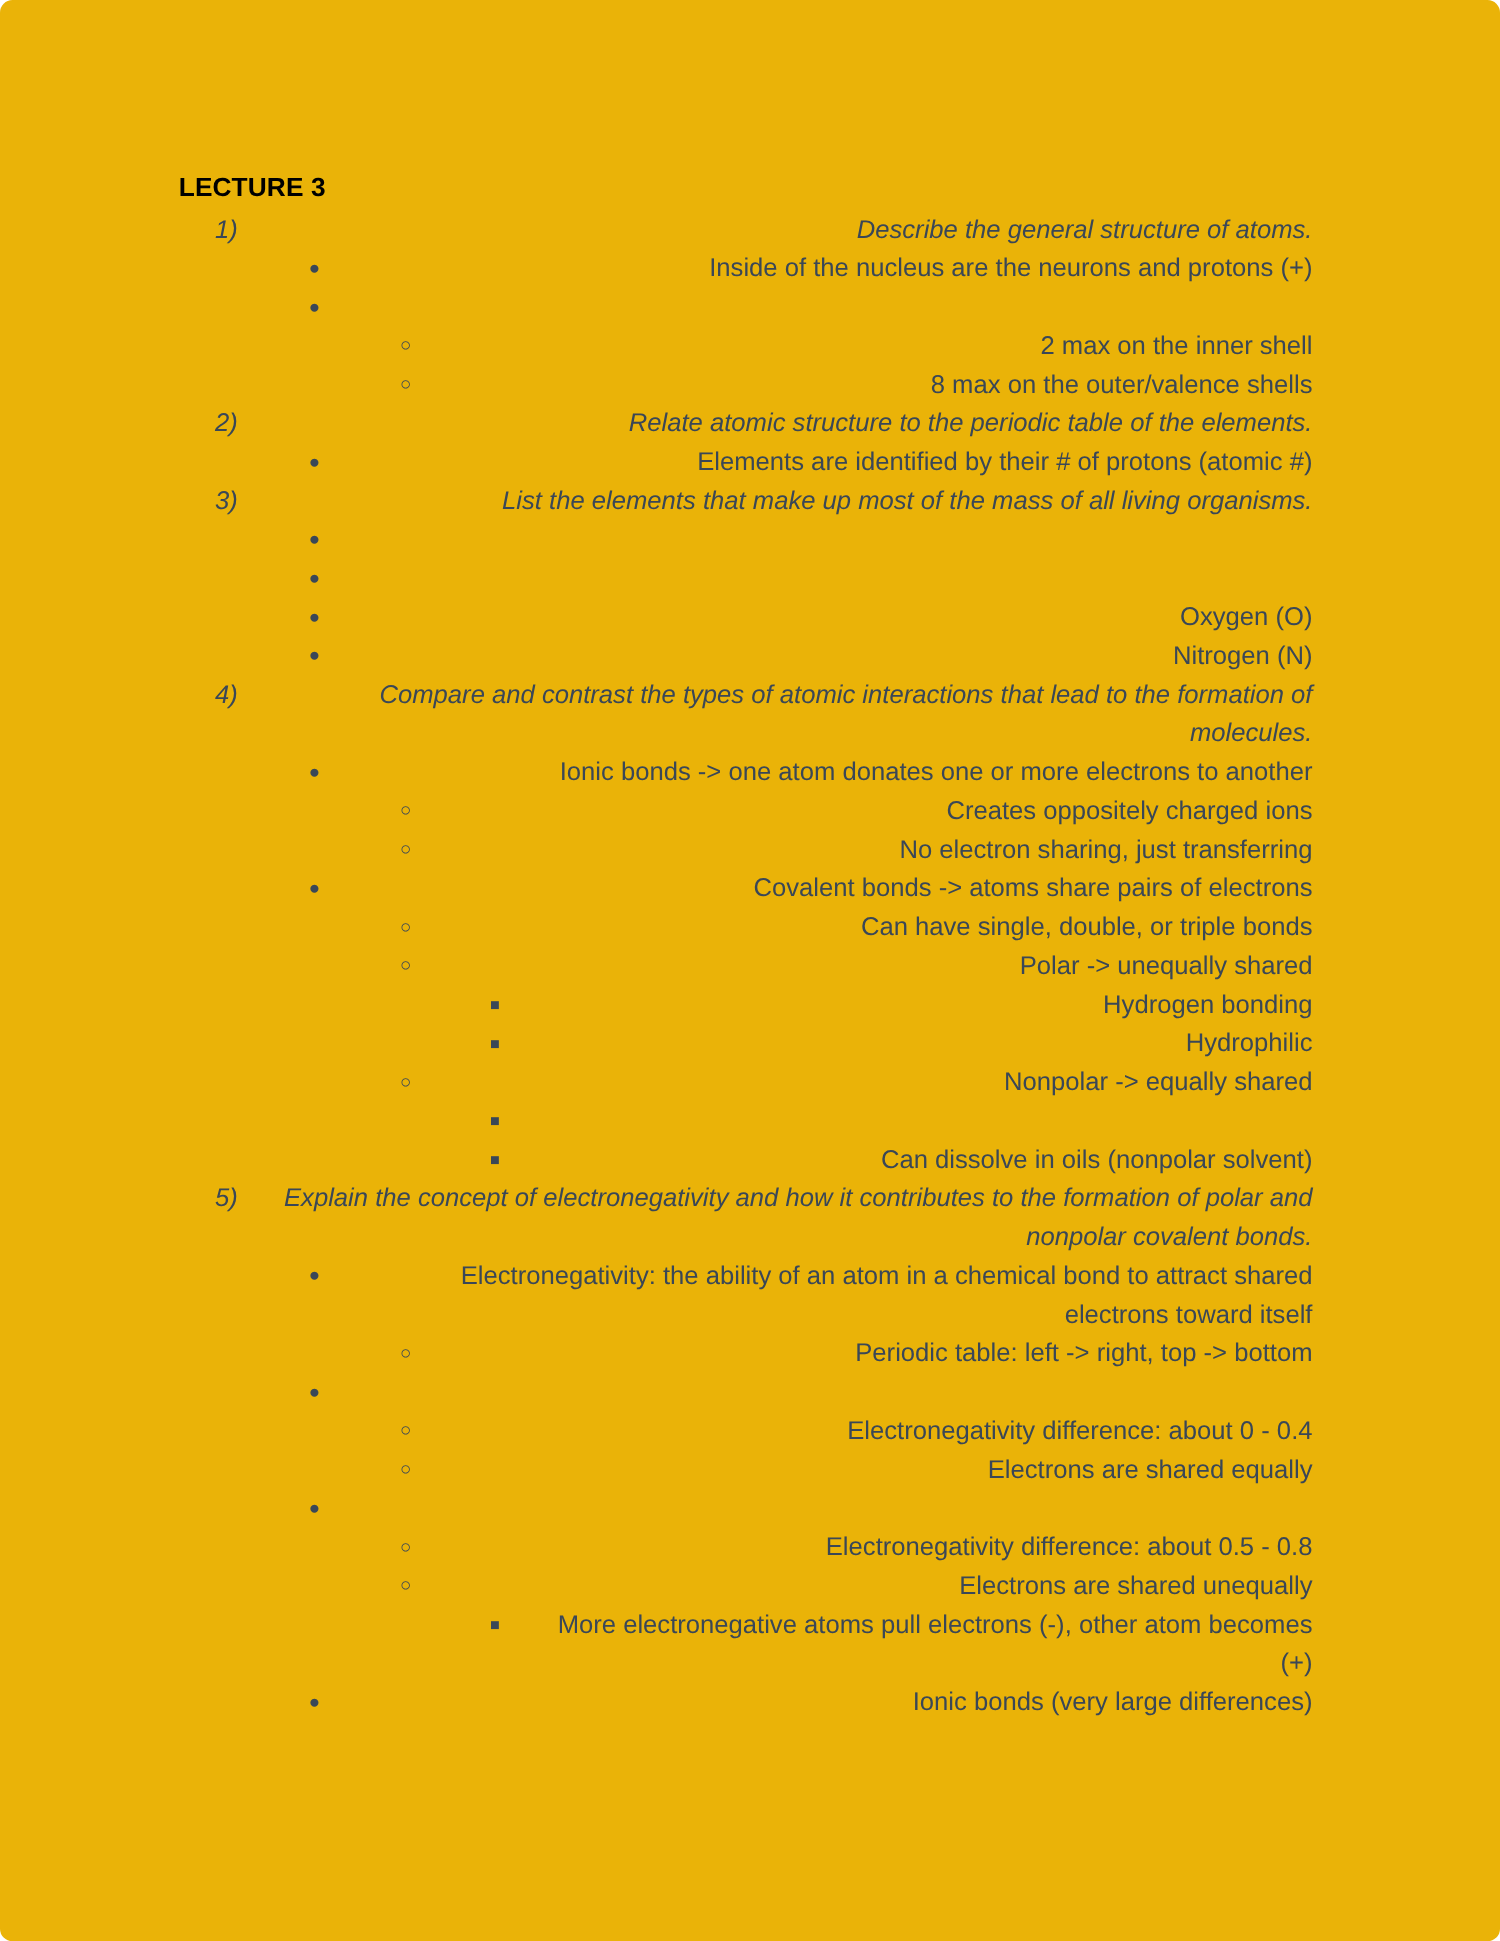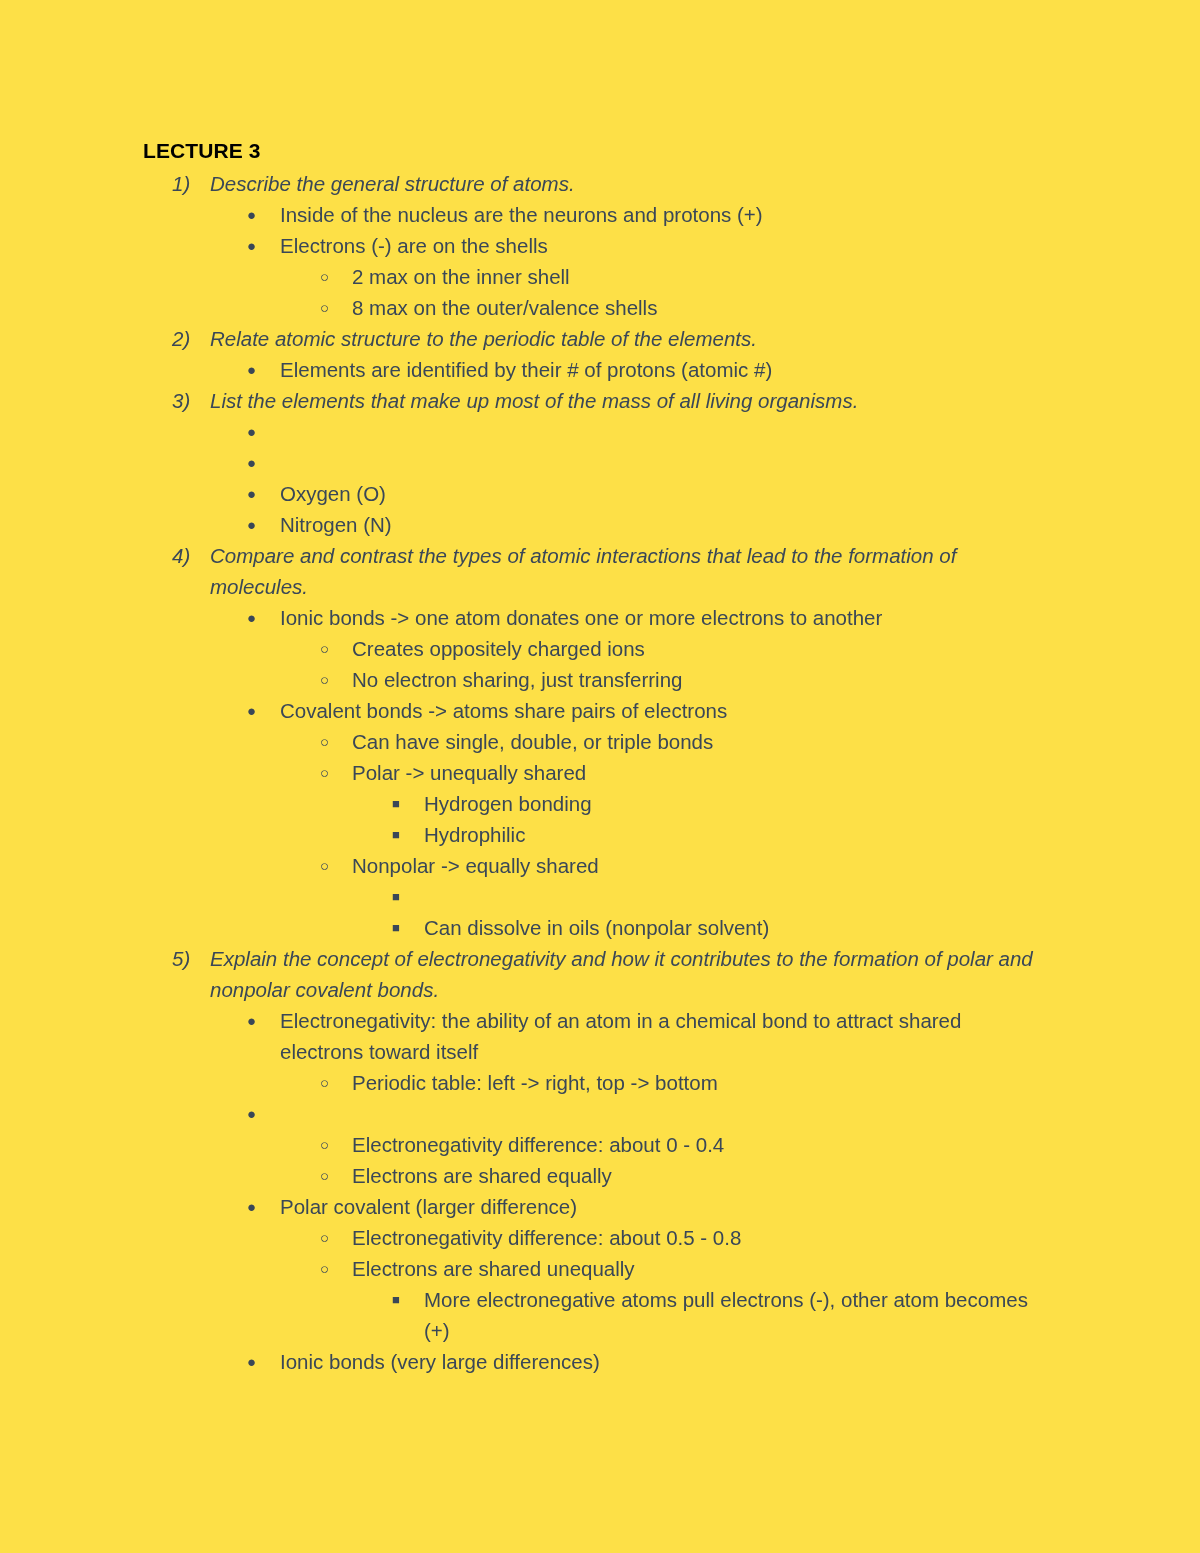--- a/index.html
+++ b/index.html
@@ -11,23 +11,24 @@
     width: 1200px;
     height: 1553px;
     font-family: "Liberation Sans", sans-serif;
     color: #3a4757;
     -webkit-font-smoothing: none;
   }
   #page {
     position: relative;
     width: 1200px;
     height: 1553px;
-    background: #fde047;
+    background: #eab308;
     box-sizing: border-box;
     padding: 138px 150px 12px 143px;
+    border-radius: 10px;
   }
   .doc-title {
     font-size: 21px;
     font-weight: bold;
     color: #000000;
     line-height: 26px;
     margin: 0 0 4px 0;
     letter-spacing: 0.1px;
   }
 
@@ -37,20 +38,21 @@
     align-items: flex-start;
     line-height: 31px;
   }
   .marker {
     flex: 0 0 auto;
     text-align: left;
     white-space: nowrap;
   }
   .txt {
     flex: 1 1 auto;
+    text-align: right;
   }
 
   
   .lvl-num {
     font-size: 20.5px;
     font-style: italic;
     padding-left: 29px;   
   }
   .lvl-num > .marker {
     width: 38px;
@@ -101,21 +103,20 @@
       <div class="row lvl-num">
         <span class="marker">1)</span>
         <span class="txt">Describe the general structure of atoms.</span>
       </div>
       <div class="row lvl-1">
         <span class="marker">●</span>
         <span class="txt">Inside of the nucleus are the neurons and protons (+)</span>
       </div>
       <div class="row lvl-1">
         <span class="marker">●</span>
-        <span class="txt">Electrons (-) are on the shells</span>
       </div>
       <div class="row lvl-2">
         <span class="marker">○</span>
         <span class="txt">2 max on the inner shell</span>
       </div>
       <div class="row lvl-2">
         <span class="marker">○</span>
         <span class="txt">8 max on the outer/valence shells</span>
       </div>
       <div class="row lvl-num">
@@ -209,21 +210,20 @@
       <div class="row lvl-2">
         <span class="marker">○</span>
         <span class="txt">Electronegativity difference: about 0 - 0.4</span>
       </div>
       <div class="row lvl-2">
         <span class="marker">○</span>
         <span class="txt">Electrons are shared equally</span>
       </div>
       <div class="row lvl-1">
         <span class="marker">●</span>
-        <span class="txt">Polar covalent (larger difference)</span>
       </div>
       <div class="row lvl-2">
         <span class="marker">○</span>
         <span class="txt">Electronegativity difference: about 0.5 - 0.8</span>
       </div>
       <div class="row lvl-2">
         <span class="marker">○</span>
         <span class="txt">Electrons are shared unequally</span>
       </div>
       <div class="row lvl-3">

